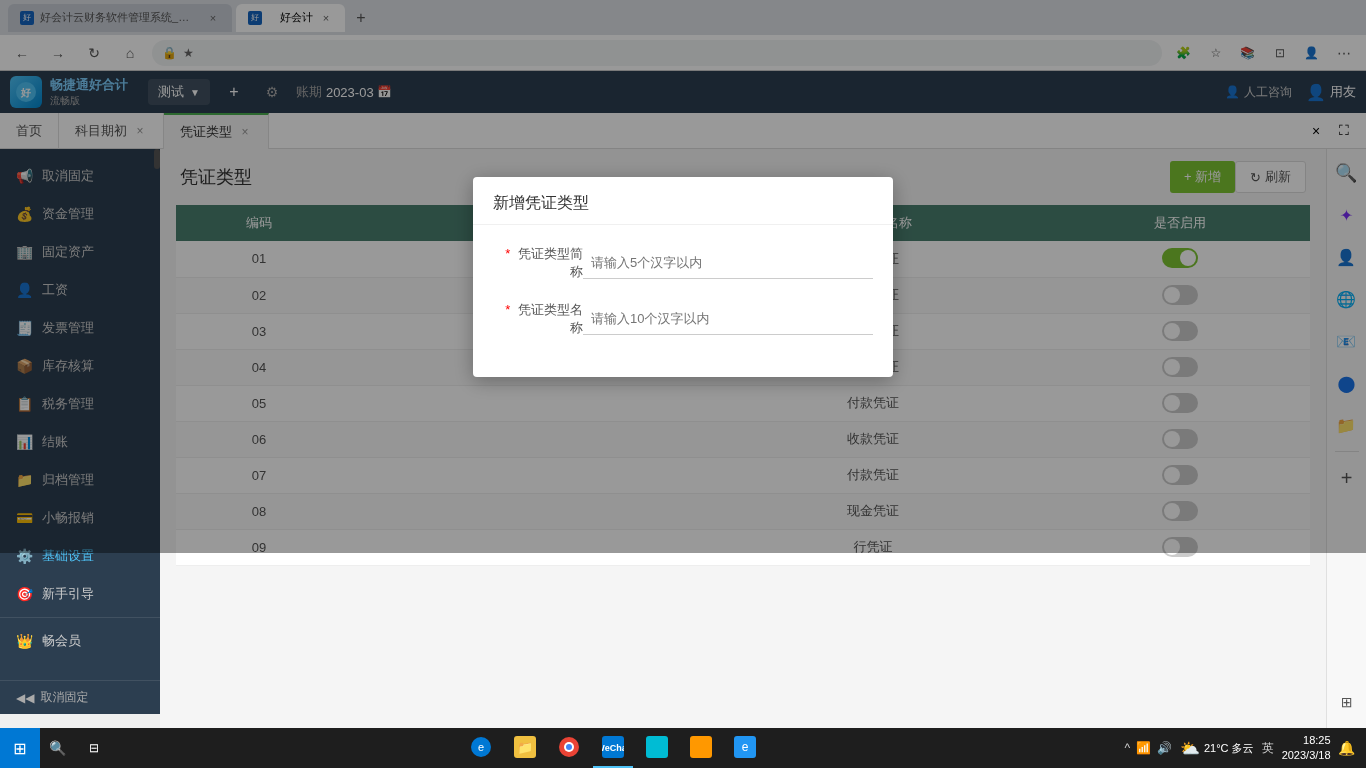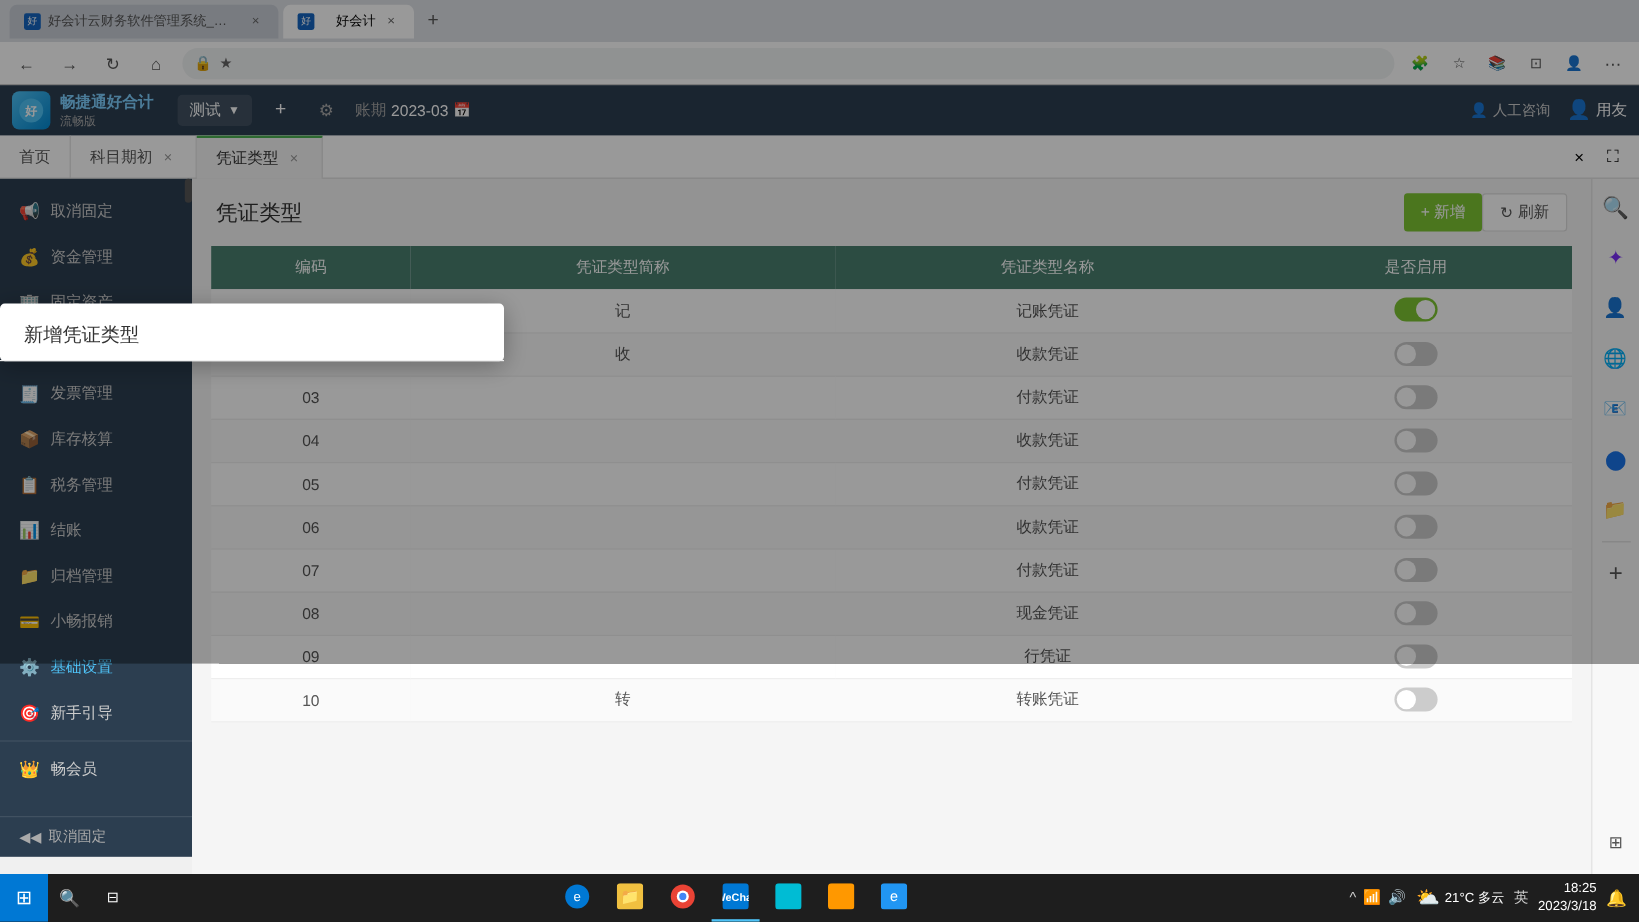--- a/index.html
+++ b/index.html
@@ -72,21 +72,21 @@
     .toggle.on { background: #7dc533; justify-content: flex-end; }
     .toggle.off { background: #ccc; justify-content: flex-start; }
     .toggle-knob { width: 16px; height: 16px; background: white; border-radius: 50%; }
 
     
     .right-panel { width: 40px; background: #f8f8f8; border-left: 1px solid #e0e0e0; display: flex; flex-direction: column; align-items: center; padding: 8px 0; gap: 10px; }
     .right-icon { width: 32px; height: 32px; display: flex; align-items: center; justify-content: center; cursor: pointer; border-radius: 4px; color: #555; font-size: 16px; }
     .right-icon-divider { width: 24px; height: 1px; background: #ddd; }
 
     
-    .overlay { position: fixed; top: 0; left: 0; width: 1366px; height: 553px; background: rgba(0,0,0,0.4); z-index: 100; display: flex; align-items: center; justify-content: flex-start; }
+    .overlay { position: fixed; top: 0; left: 0; width: 1366px; height: 553px; background: rgba(0,0,0,0.4); z-index: 100; display: flex; align-items: center; justify-content: center; }
     .dialog { background: white; border-radius: 4px; width: 420px; padding: 0; box-shadow: 0 4px 20px rgba(0,0,0,0.3); }
     .dialog-header { padding: 16px 20px 10px; font-size: 16px; color: #333; border-bottom: 1px solid #f0f0f0; font-weight: normal; }
     .dialog-body { padding: 20px; }
     .form-row { display: flex; align-items: center; margin-bottom: 20px; }
     .form-label { width: 90px; text-align: right; font-size: 13px; color: #555; flex-shrink: 0; }
     .form-label .required { color: red; margin-right: 4px; }
     .form-input { flex: 1; height: 32px; border: none; border-bottom: 1px solid #ccc; padding: 0 8px; font-size: 13px; outline: none; color: #333; background: transparent; }
     .dialog-footer { display: flex; justify-content: center; gap: 16px; padding: 10px 20px 20px; }
     .btn-cancel { background: white; color: #555; border: 1px solid #d9d9d9; padding: 7px 24px; border-radius: 3px; cursor: pointer; font-size: 13px; }
     .btn-save { background: #7dc533; color: white; border: none; padding: 7px 24px; border-radius: 3px; cursor: pointer; font-size: 13px; }
@@ -373,30 +373,20 @@
             <tr>
       <td>09</td>
       <td></td>
       <td>行凭证</td>
       <td>
         <div class="toggle off">
           <div class="toggle-knob"></div>
         </div>
       </td>
     </tr>
-            <tr>
-      <td>10</td>
-      <td>转</td>
-      <td>转账凭证</td>
-      <td>
-        <div class="toggle off">
-          <div class="toggle-knob"></div>
-        </div>
-      </td>
-    </tr>
           </tbody>
       </table>
     </div>
   </div>
 
   <div class="right-panel">
     <div class="right-icon" style="color:#1a73e8;font-size:18px;">🔍</div>
     <div class="right-icon" style="color:#7b2ff7;">✦</div>
     <div class="right-icon" style="color:#1a73e8;">👤</div>
     <div class="right-icon" style="color:#e64a19;">🌐</div>
@@ -407,20 +397,36 @@
     <div class="right-icon" style="font-size:20px;color:#555;">+</div>
     <div style="margin-top:auto;"></div>
     <div class="right-icon" style="color:#555;font-size:14px;">⊞</div>
     <div class="right-icon" style="color:#555;font-size:14px;">⚙</div>
   </div>
 </div>
 
 <div class="overlay">
   <div class="dialog">
     <div class="dialog-header">新增凭证类型</div>
+    <div class="dialog-body">
+      <div class="form-row">
+        <label class="form-label">
+          <span class="required">*</span>
+          <span>凭证类型简称</span>
+        </label>
+        <input class="form-input" type="text" placeholder="请输入5个汉字以内" style="">
+      </div>
+      <div class="form-row">
+        <label class="form-label">
+          <span class="required">*</span>
+          <span>凭证类型名称</span>
+        </label>
+        <input class="form-input" type="text" placeholder="请输入10个汉字以内" style="">
+      </div>
+    </div>
   </div>
 </div>
 
 <div class="taskbar">
   <div class="taskbar-start">⊞</div>
   <div class="taskbar-search">🔍</div>
   <div class="taskbar-icon" style="font-size:12px;">⊟</div>
   <div class="taskbar-center">
     <div class="taskbar-app">
       <svg width="22" height="22" viewBox="0 0 22 22">

